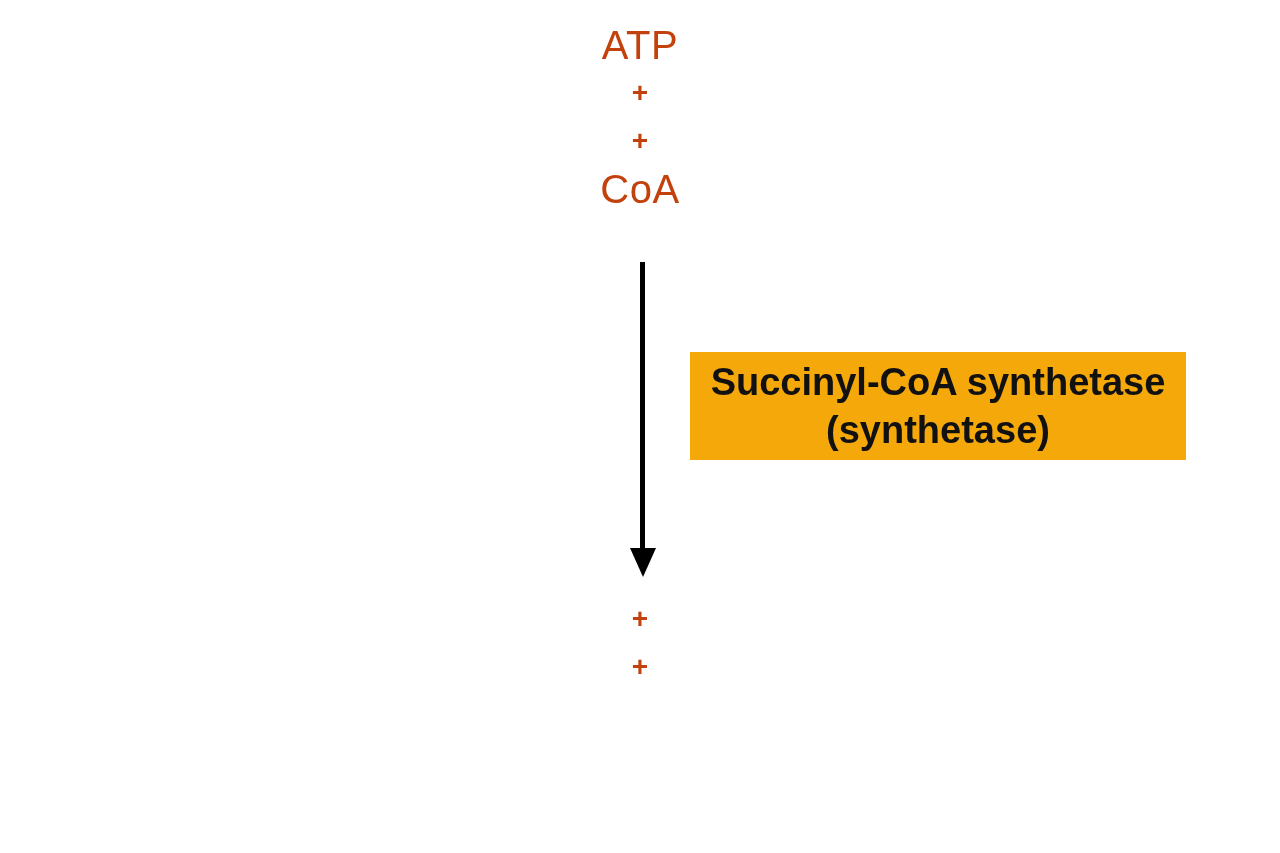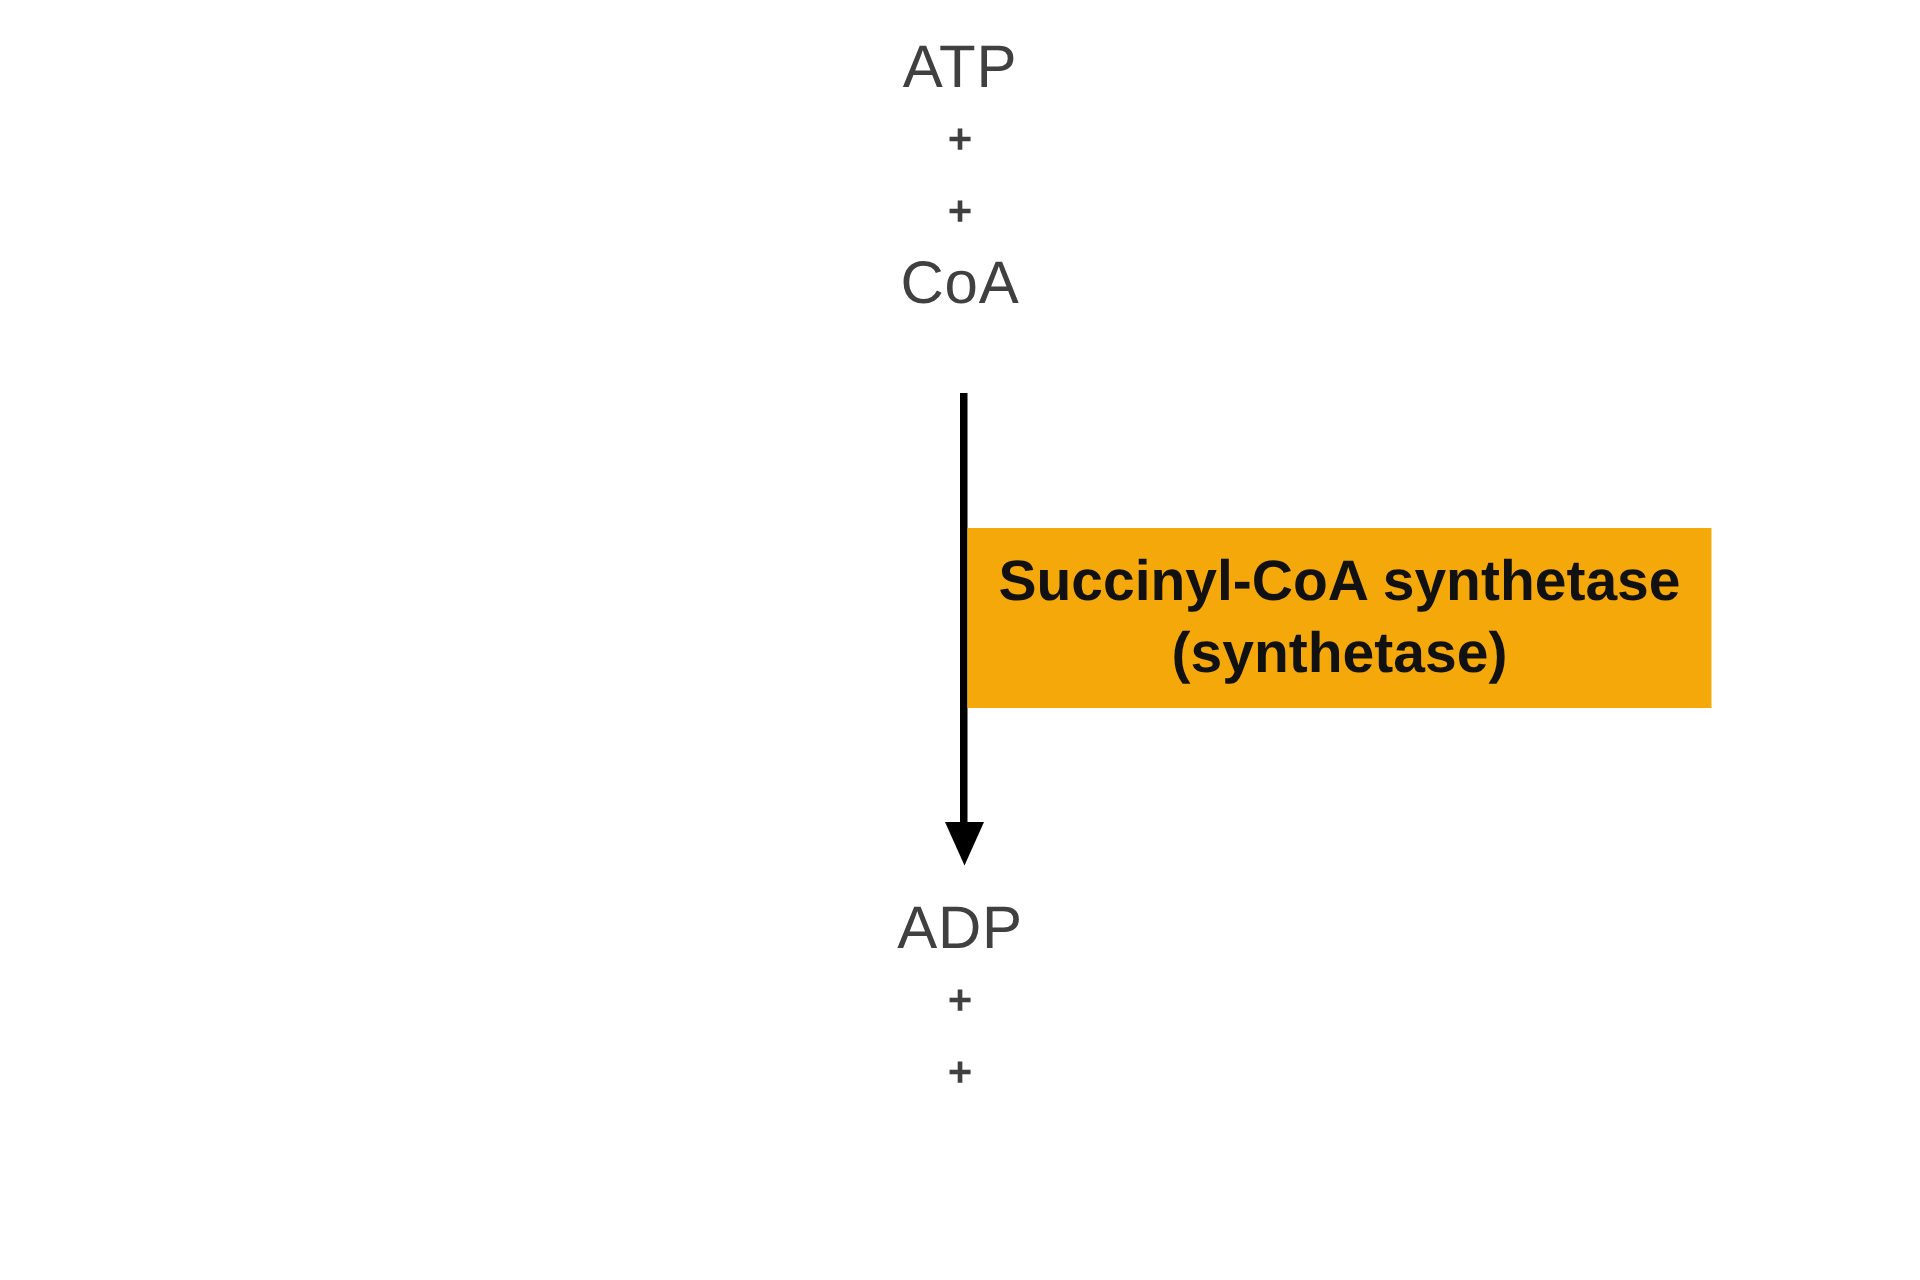--- a/index.html
+++ b/index.html
@@ -13,21 +13,21 @@
     height: 853px;
     background: #ffffff;
     overflow: hidden;
     font-family: "Liberation Sans", sans-serif;
   }
   .stack {
     position: absolute;
     left: 0;
     width: 1280px;
     text-align: center;
-    color: #404040;
+    color: #c2410c;
   }
   .stack .molecule {
     font-size: 40px;
     font-weight: 300;
     line-height: 48px;
     letter-spacing: 0.5px;
     white-space: nowrap;
   }
   .stack .plus {
     font-size: 28px;
@@ -51,24 +51,24 @@
     top: 548px;
     width: 0;
     height: 0;
     border-left: 13px solid transparent;
     border-right: 13px solid transparent;
     border-top: 29px solid #000000;
   }
 
   .enzyme-box {
     position: absolute;
-    left: 645px;
+    left: 690px;
     top: 352px;
     width: 496px;
-    height: 120px;
+    height: 108px;
     background: #F5A80A;
     display: flex;
     flex-direction: column;
     align-items: center;
     justify-content: center;
     text-align: center;
   }
   .enzyme-box .enzyme-line {
     font-size: 38px;
     font-weight: 700;
@@ -91,18 +91,17 @@
 
   <div class="arrow-shaft"></div>
   <div class="arrow-head"></div>
 
   <div class="enzyme-box">
     <div class="enzyme-line">Succinyl-CoA synthetase</div>
     <div class="enzyme-line">(synthetase)</div>
   </div>
 
   <div class="stack bottom">
-    <div class="molecule">ADP</div>
     <div class="plus">+</div>
     <div class="plus">+</div>
   </div>
 
 </div>
 
 </body></html>

